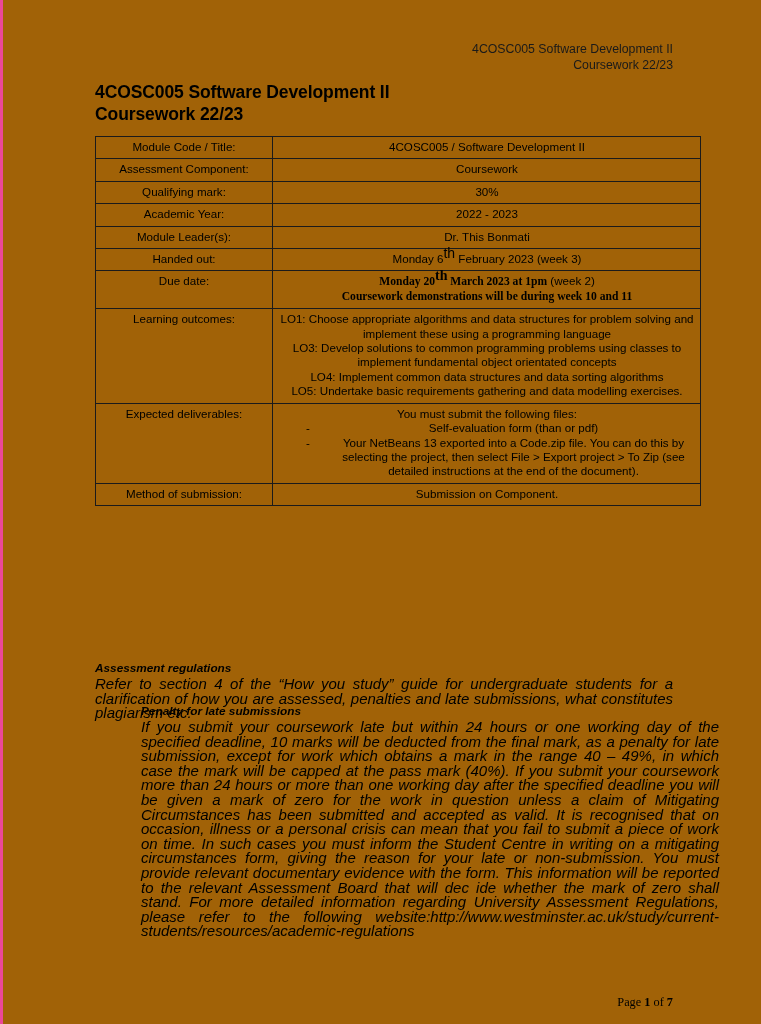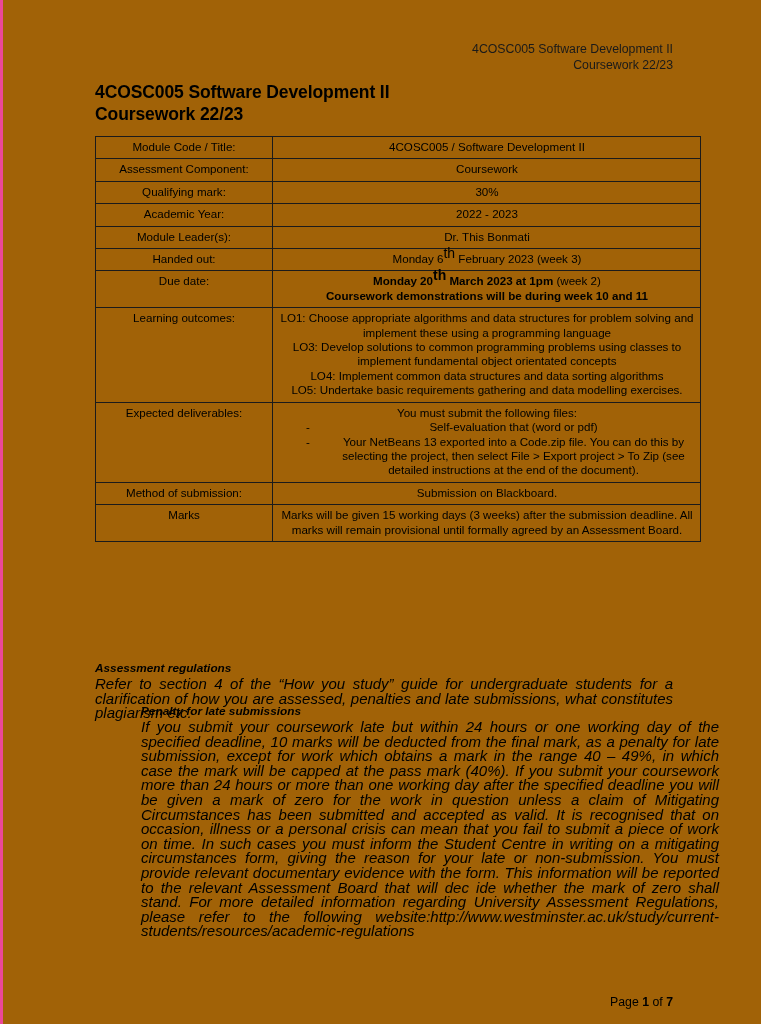--- a/index.html
+++ b/index.html
@@ -73,21 +73,21 @@
     padding: 3px 6px 4px 6px;
     vertical-align: top;
   }
   .info-table td.label {
     width: 164px;
   }
   .info-table td.value {
     width: 414px;
     padding-left: 7px;
   }
-  .info-table .b { font-weight: bold; }
+  .info-table .b { font-weight: bold; font-family: Liberation Serif, serif; }
   .info-table sup {
     font-size: 14px;
     vertical-align: super;
     line-height: 0;
   }
   ul.deliverables {
     list-style: none;
     margin: 0;
     padding: 0 0 0 26px;
   }
@@ -126,20 +126,21 @@
 
   
   .footer {
     position: absolute;
     left: 0;
     top: 995px;
     width: 578px;
     text-align: right;
     font-size: 12.3px;
     line-height: 15px;
+    font-family: Liberation Serif, serif;
   }
   .footer b { font-weight: bold; }
 </style>
 </head>
 <body>
 
 <div class="page">
   <div class="page-inner">
 
     <div class="running-header">
@@ -197,35 +198,31 @@
             <div>LO4: Implement common data structures and data sorting algorithms</div>
             <div>LO5: Undertake basic requirements gathering and data modelling exercises.</div>
           </td>
         </tr>
 
         <tr>
           <td class="label">Expected deliverables:</td>
           <td class="value">
             <div>You must submit the following files:</div>
             <ul class="deliverables">
-              <li><span class="dash">-</span><span>Self-evaluation that (word or pdf)</span></li>
+              <li><span class="dash">-</span><span>Self-evaluation form (than or pdf)</span></li>
               <li><span class="dash">-</span><span>Your NetBeans 13 exported into a Code.zip file. You can do this by selecting the project, then select File &gt; Export project &gt; To Zip (see detailed instructions at the end of the document).</span></li>
             </ul>
           </td>
         </tr>
 
         <tr>
           <td class="label">Method of submission:</td>
-          <td class="value">Submission on Blackboard.</td>
-        </tr>
-
-        <tr>
-          <td class="label">Marks</td>
-          <td class="value">Marks will be given 15 working days (3 weeks) after the submission deadline. All marks will remain provisional until formally agreed by an Assessment Board.</td>
-        </tr>
+          <td class="value">Submission on Component.</td>
+        </tr>
+
 
 
       </tbody>
     </table>
 
     <div class="section" id="assessment-regulations">
       <h2>Assessment regulations</h2>
       <p>Refer to section 4 of the “How you study” guide for undergraduate students for a clarification of how you are assessed, penalties and late submissions, what constitutes plagiarism etc.</p>
     </div>
 

